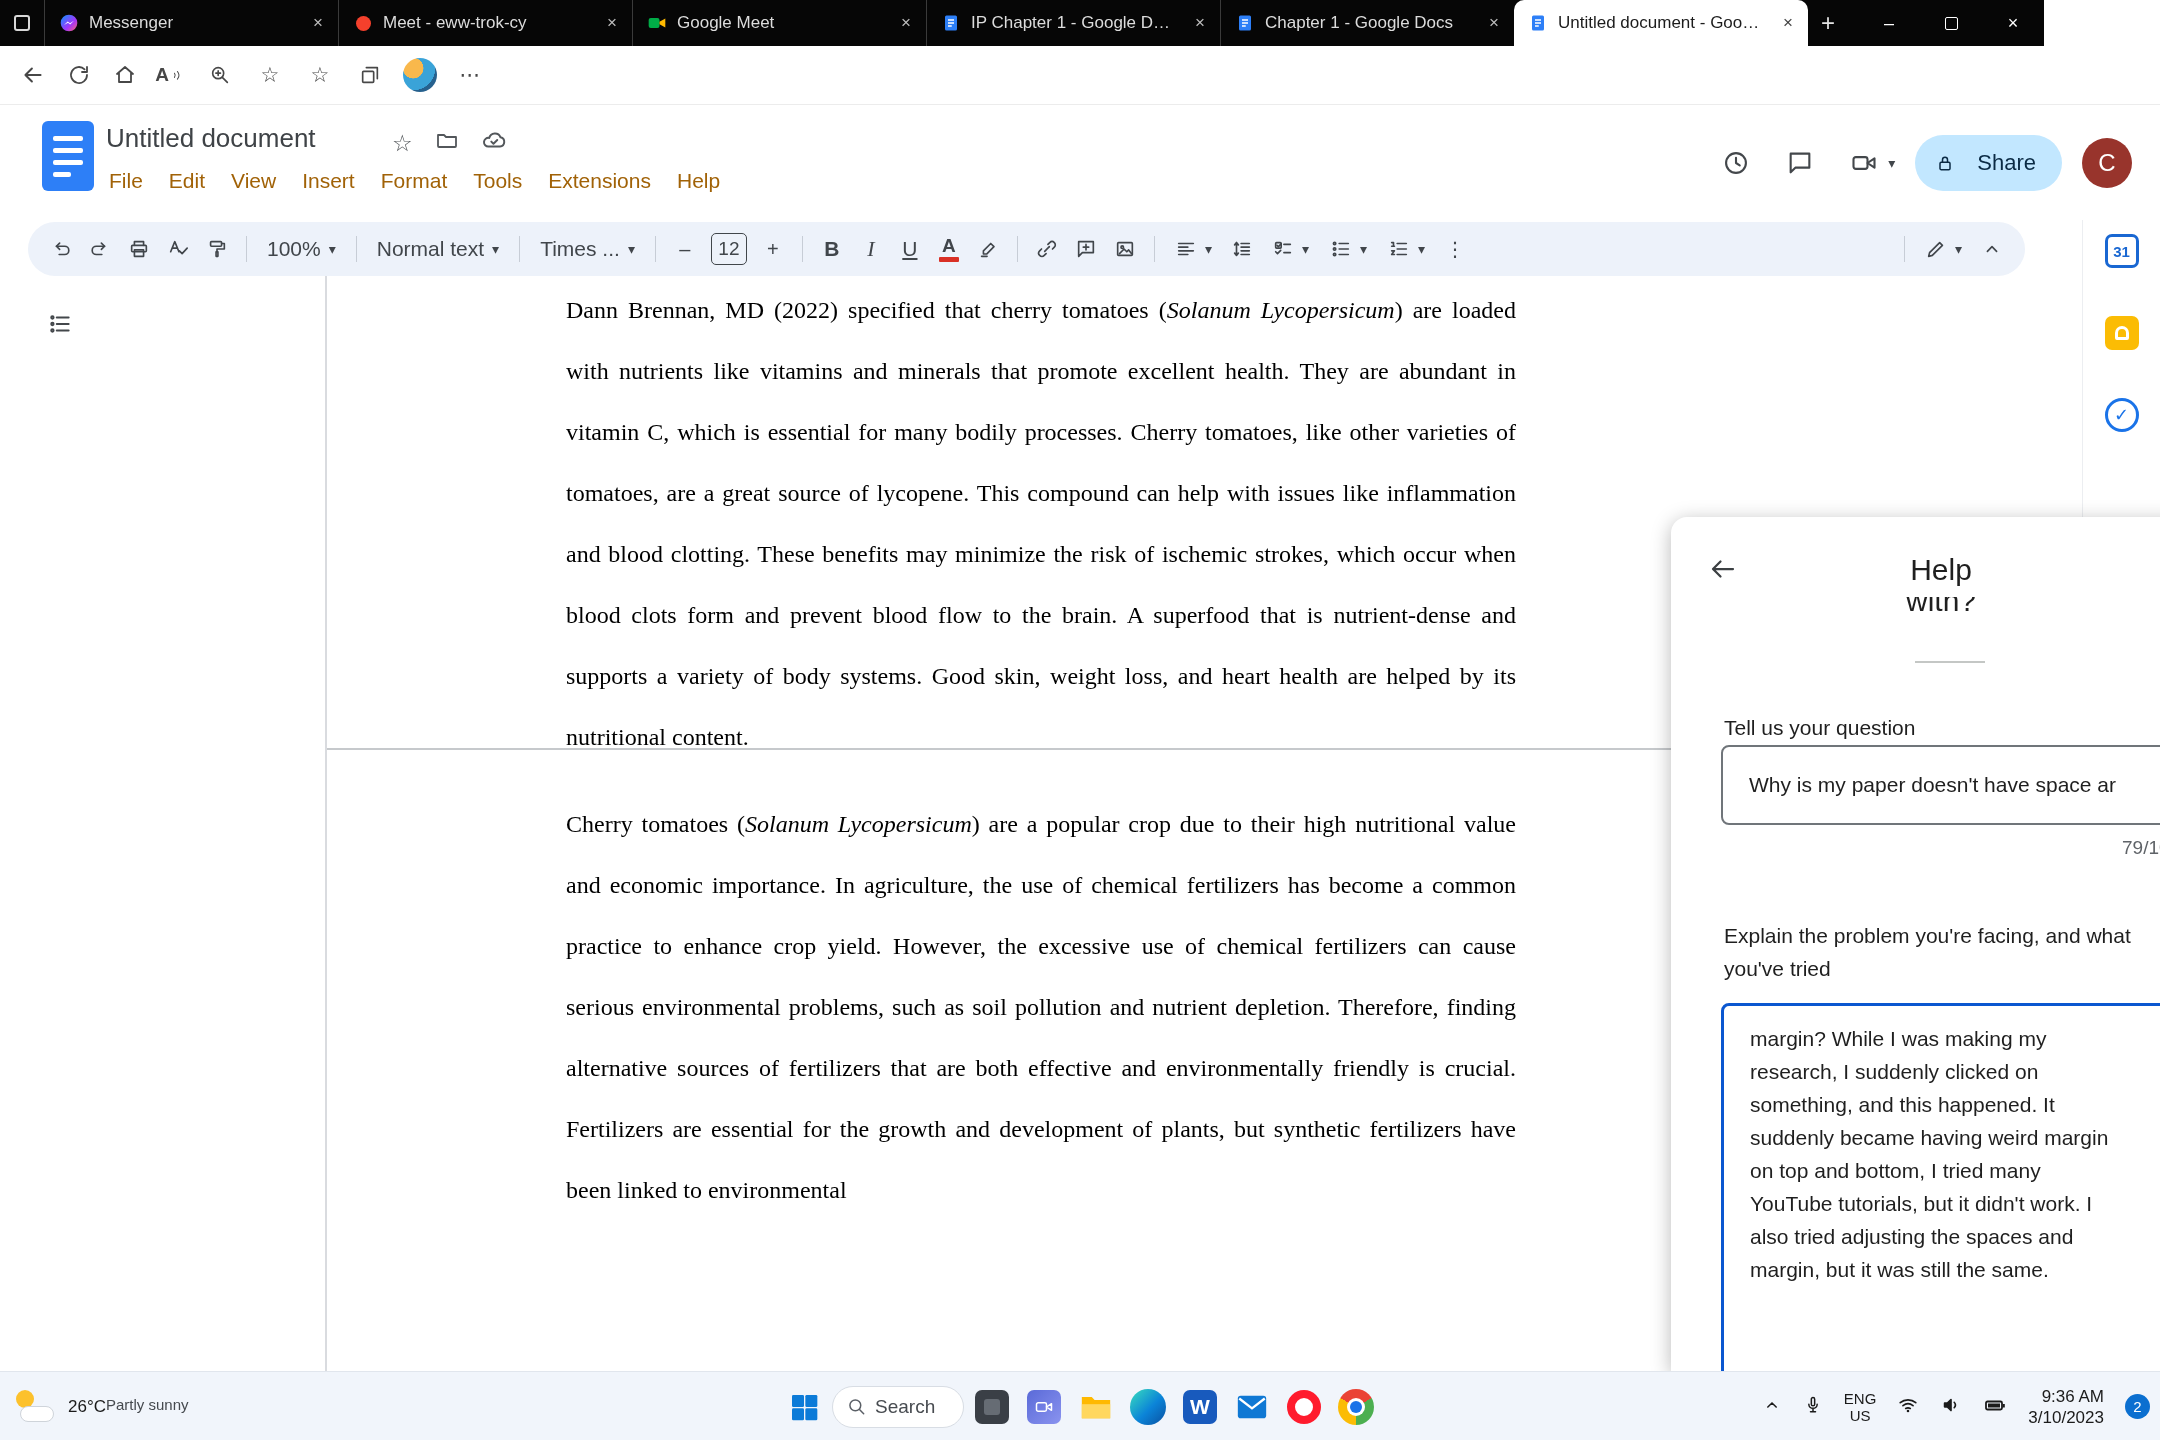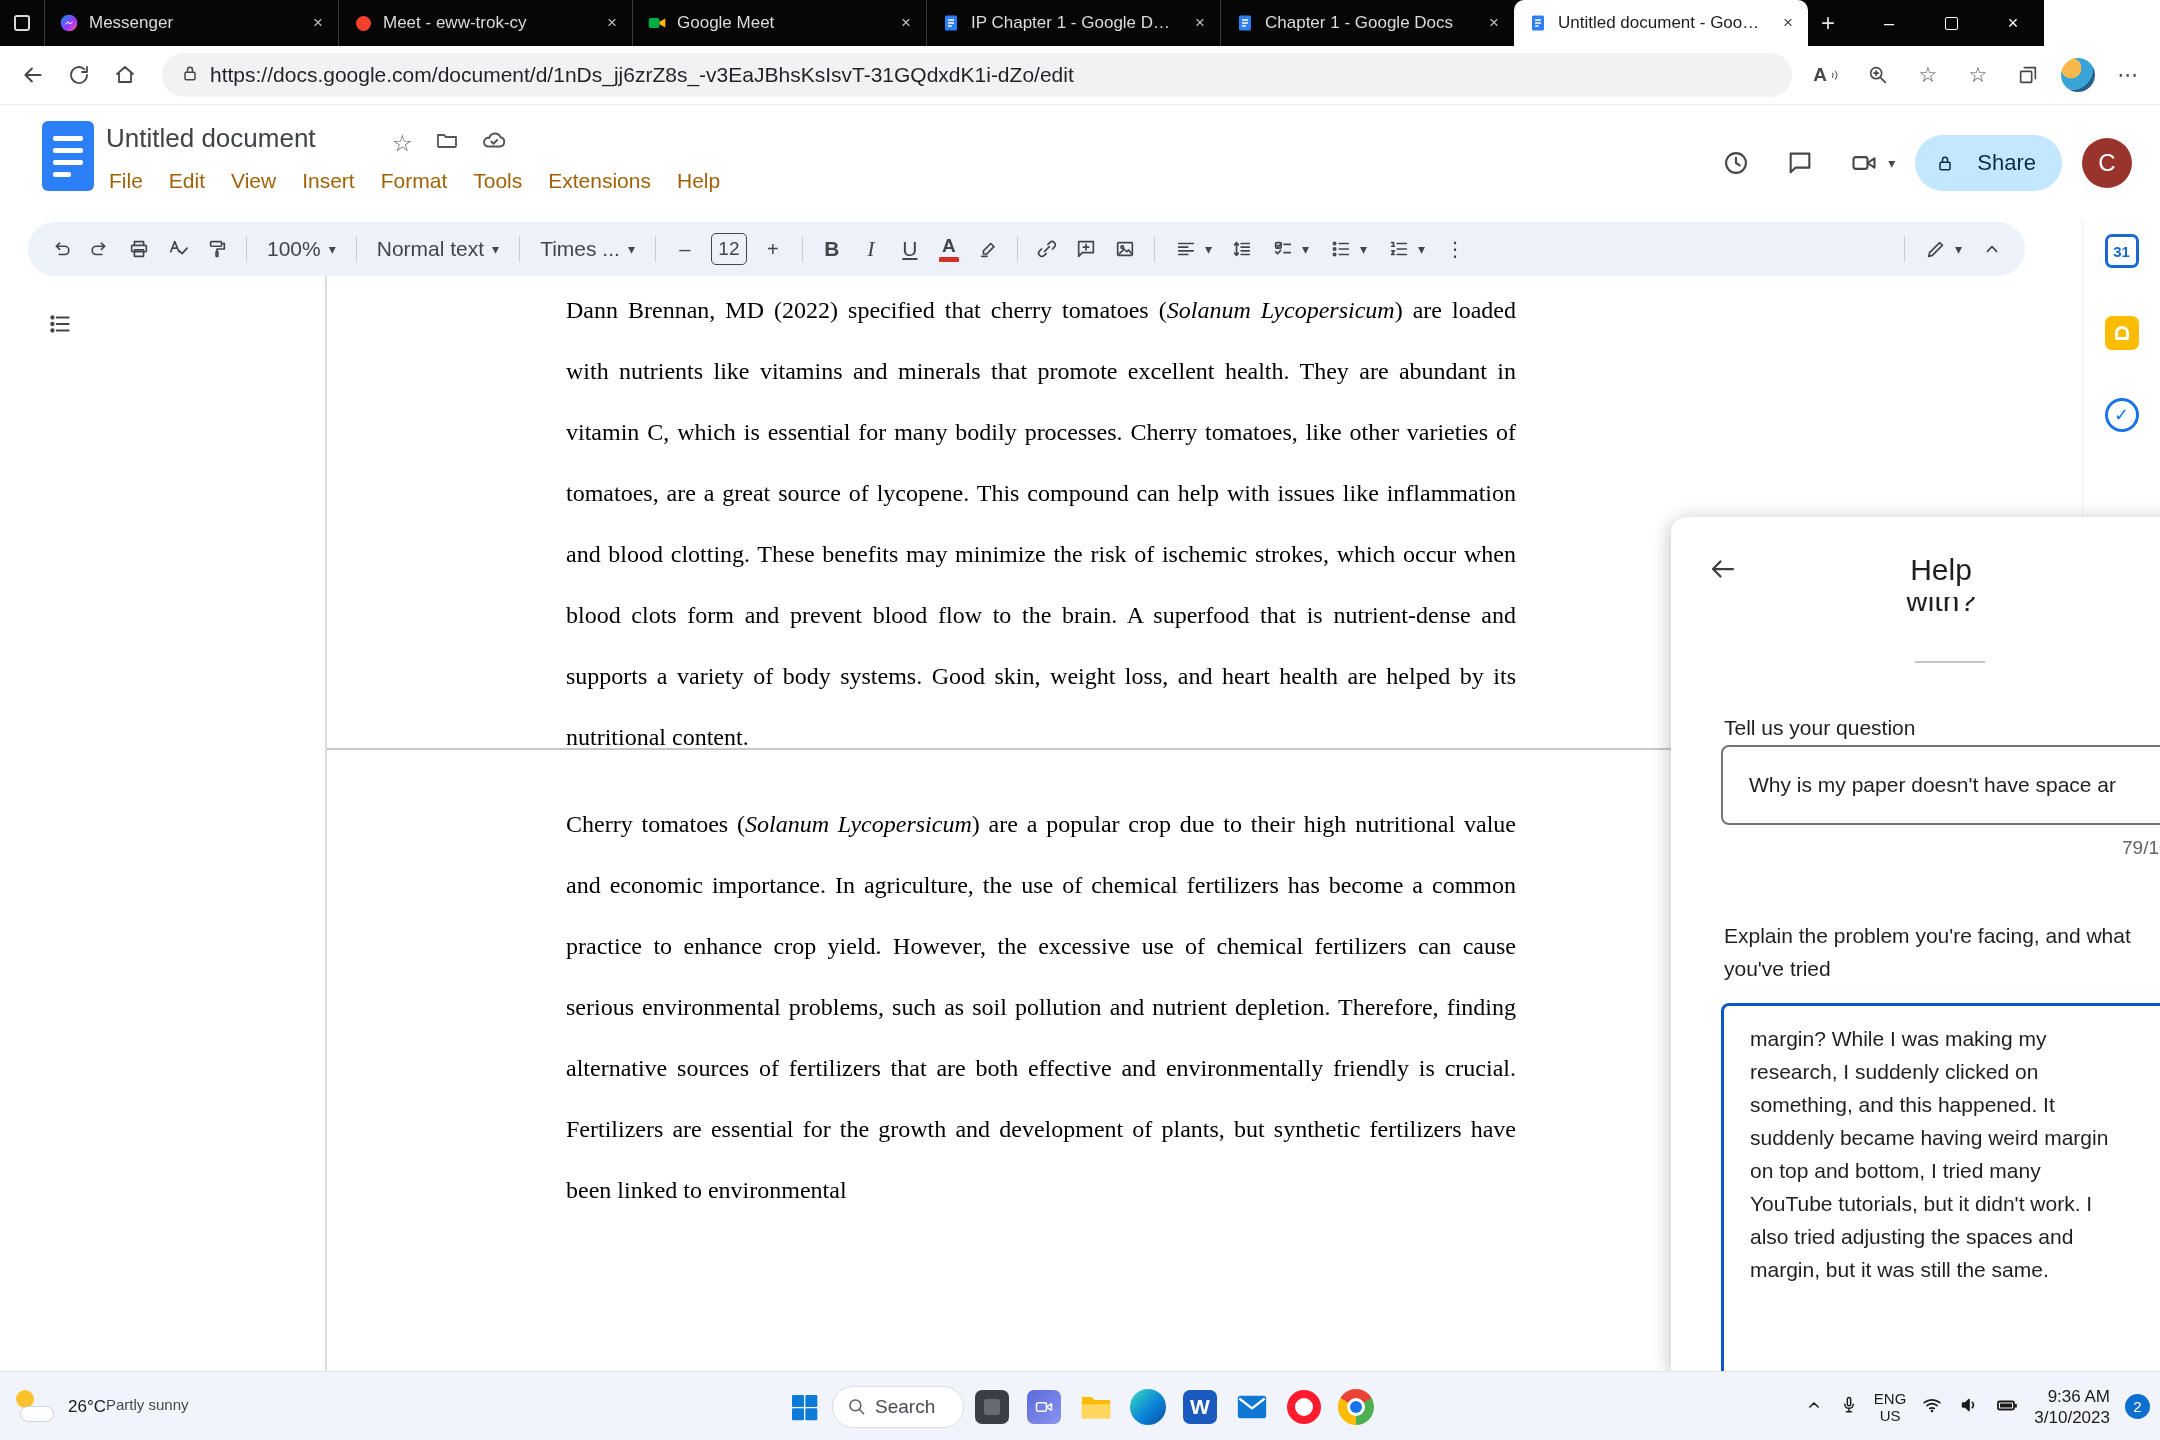--- a/index.html
+++ b/index.html
@@ -128,21 +128,21 @@
 .ic-dark{background:#3a3f46;display:flex;align-items:center;justify-content:center}
 .ic-dark span{width:16px;height:16px;background:#666c74;border-radius:3px}
 .ic-chat{background:linear-gradient(135deg,#5a6ad8,#8a93ef);display:flex;align-items:center;justify-content:center;color:#fff}
 .ic-word{background:#185abd;color:#fff;display:flex;align-items:center;justify-content:center;font-size:21px;font-weight:bold}
 .ic-edge{width:36px;height:36px;border-radius:50%;background:linear-gradient(135deg,#35d6c0 5%,#0b84d8 55%,#0a50a0)}
 .ic-opera{width:34px;height:34px;border-radius:50%;border:8px solid #ff1b2d;background:#fff}
 .ic-chrome{position:relative;width:36px;height:36px;border-radius:50%;
   background:conic-gradient(from -60deg,#ea4335 0 120deg,#4caf50 120deg 240deg,#fbbc05 240deg 360deg)}
 .ic-chrome::before{content:"";position:absolute;left:9px;top:9px;width:18px;height:18px;border-radius:50%;background:#fff}
 .ic-chrome::after{content:"";position:absolute;left:12px;top:12px;width:12px;height:12px;border-radius:50%;background:#1a73e8}
-.tray{position:absolute;right:10px;top:0;height:69px;display:flex;align-items:center;gap:15px;color:#1b1b1b}
+.tray{position:absolute;right:10px;top:0;height:69px;display:flex;align-items:center;gap:21px;color:#1b1b1b}
 .lang{display:flex;flex-direction:column;align-items:center;font-size:15px;line-height:17px}
 .clock{display:flex;flex-direction:column;align-items:flex-end;font-size:17px;line-height:21px}
 .badge{width:25px;height:25px;border-radius:50%;background:#0b6fd0;color:#fff;font-size:15px;display:flex;
   align-items:center;justify-content:center}
 </style>
 </head>
 <body>
 
 <div class="tabstrip">
   <div class="tabactions">
@@ -240,29 +240,20 @@
     <svg class="i" width="24" height="24" viewBox="0 0 24 24">
         <path d="M20 12a8 8 0 1 1-2.4-5.7M20 4v5h-5"></path>
       </svg>
     </span>
   <span class="navbtn">
     <svg class="i" width="24" height="24" viewBox="0 0 24 24">
         <path d="M4 11l8-7 8 7M6 10v9h12v-9"></path>
       </svg>
     </span>
 
-  <div class="urlpill">
-    <span>
-      <svg class="i" width="20" height="20" viewBox="0 0 24 24">
-          <rect x="6" y="11" width="12" height="9" rx="1.5"></rect>
-          <path d="M9 11V8a3 3 0 0 1 6 0v3"></path>
-        </svg>
-    </span>
-    <span class="urltext">https://docs.google.com/document/d/1nDs_jj6zrZ8s_-v3EaJBhsKsIsvT-31GQdxdK1i-dZo/edit</span>
-  </div>
 
   <div class="addr-right">
     <span class="abtn">
       <span class="ra">
           <span>A</span>
       <svg class="i" width="14" height="18" viewBox="0 0 24 24">
             <path d="M6 9a6 6 0 0 1 0 7M11 6a10 10 0 0 1 0 13"></path>
           </svg>
         </span>
     </span>

